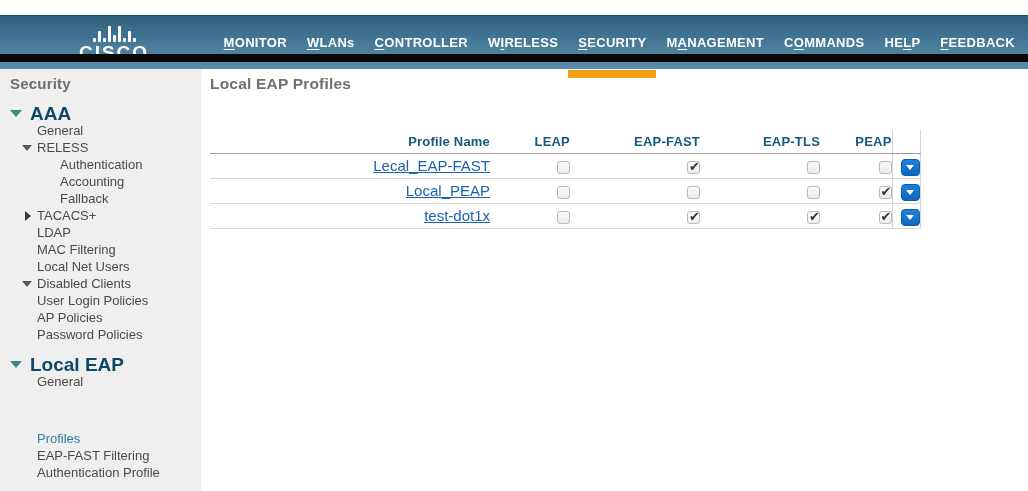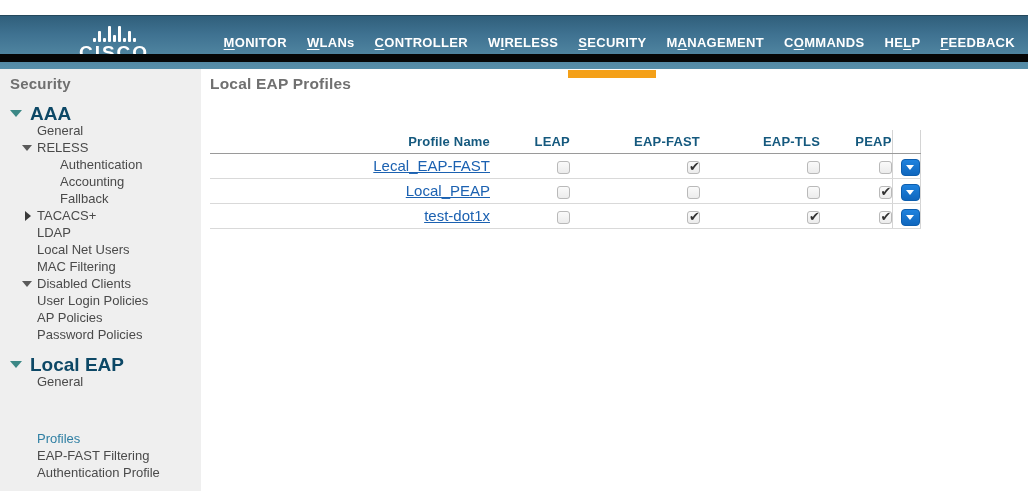--- a/index.html
+++ b/index.html
@@ -171,22 +171,22 @@
     <div class="sidebar-title">Security</div>
     <div class="tree">
       <div class="tree-item section"><span class="tri teal-down"></span><span>AAA</span></div>
       <div class="tree-item lvl1"><span>General</span></div>
       <div class="tree-item lvl1"><span class="tri gray-down"></span><span>RELESS</span></div>
       <div class="tree-item lvl2"><span>Authentication</span></div>
       <div class="tree-item lvl2"><span>Accounting</span></div>
       <div class="tree-item lvl2"><span>Fallback</span></div>
       <div class="tree-item lvl1"><span class="tri gray-right"></span><span>TACACS+</span></div>
       <div class="tree-item lvl1"><span>LDAP</span></div>
+      <div class="tree-item lvl1"><span>MAC Filtering</span></div>
       <div class="tree-item lvl1"><span>Local Net Users</span></div>
-      <div class="tree-item lvl1"><span>MAC Filtering</span></div>
       <div class="tree-item lvl1"><span class="tri gray-down"></span><span>Disabled Clients</span></div>
       <div class="tree-item lvl1"><span>User Login Policies</span></div>
       <div class="tree-item lvl1"><span>AP Policies</span></div>
       <div class="tree-item lvl1"><span>Password Policies</span></div>
       <div class="tree-item section"><span class="tri teal-down"></span><span>Local EAP</span></div>
       <div class="tree-item lvl1"><span>General</span></div>
       <div class="tree-item lvl1 selected"><span>Profiles</span></div>
       <div class="tree-item lvl1"><span>EAP-FAST Filtering</span></div>
       <div class="tree-item lvl1"><span>Authentication Profile</span></div>
     </div>

